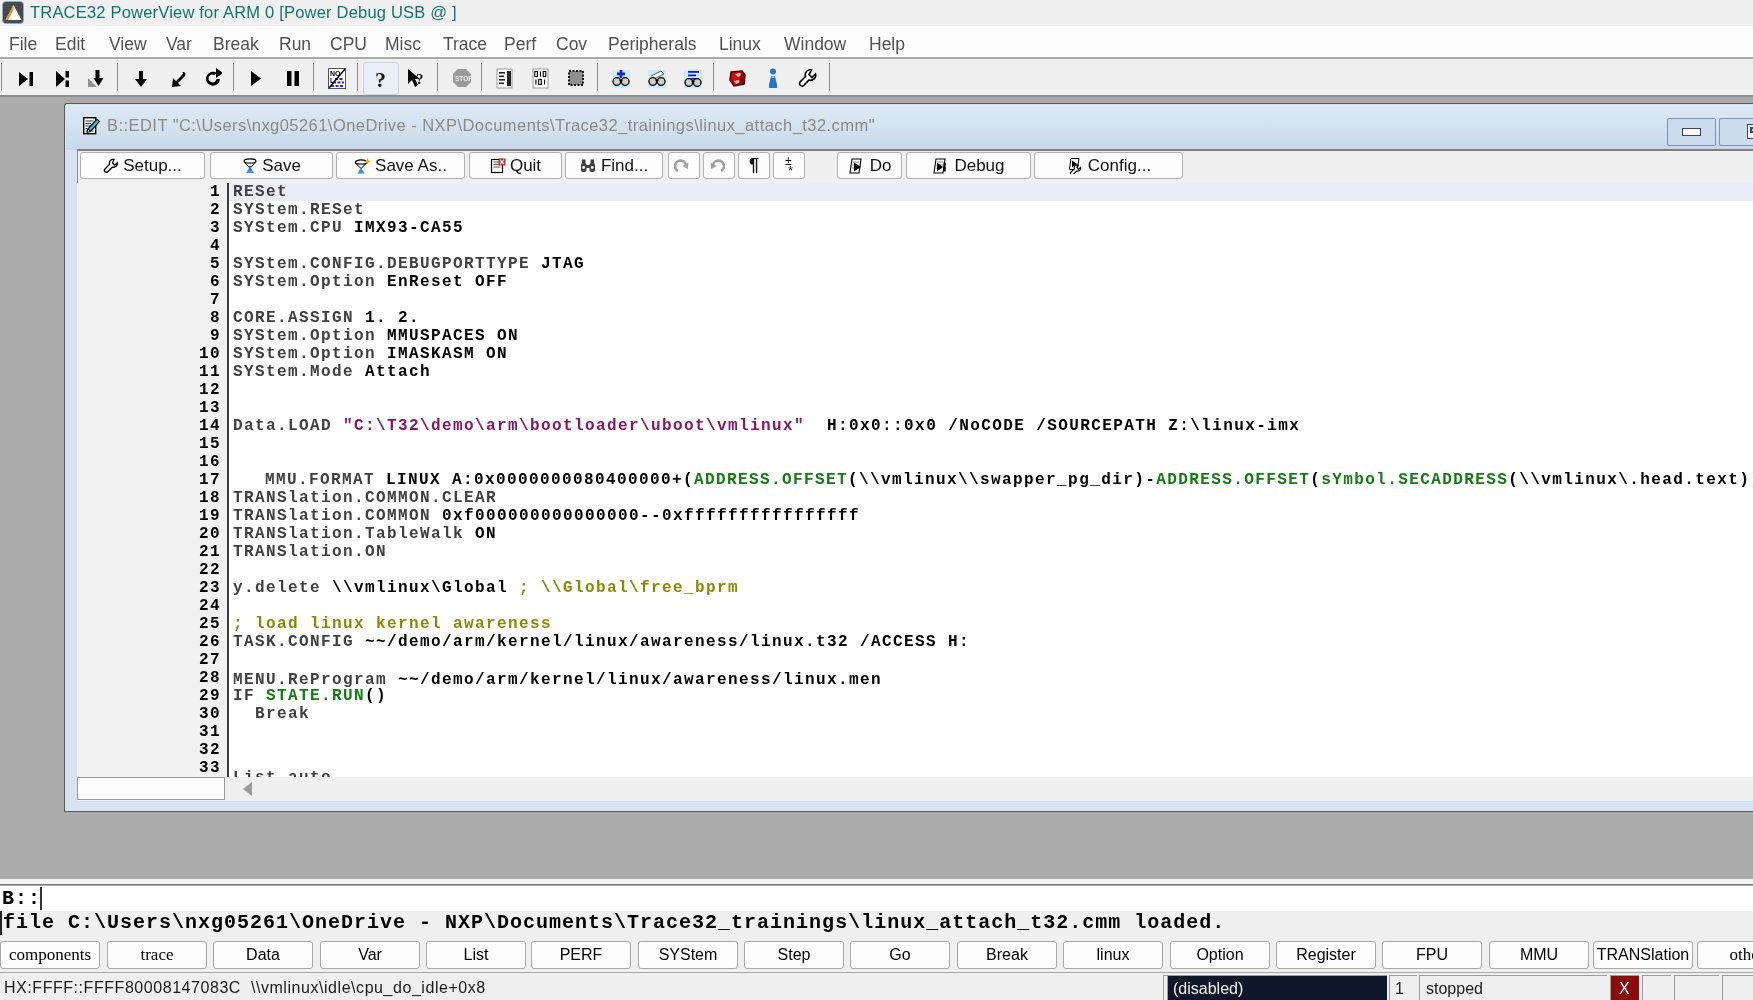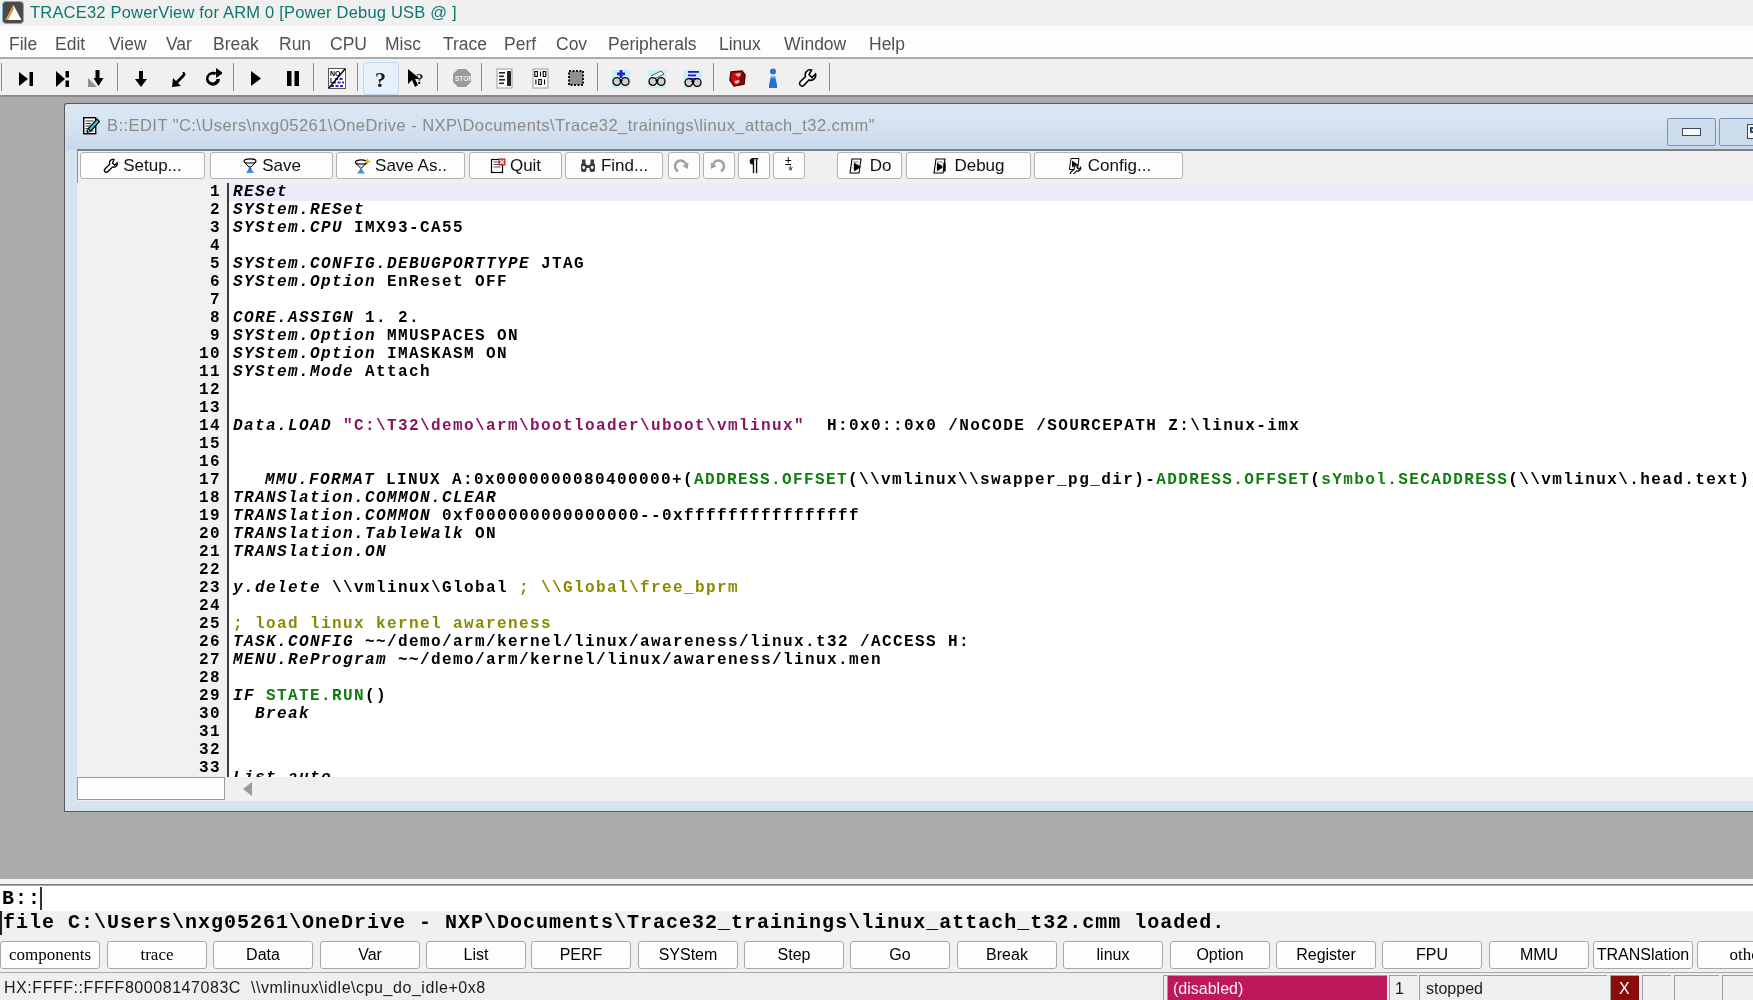--- a/index.html
+++ b/index.html
@@ -25,21 +25,21 @@
   .wb { position:absolute; top:1px; height:27px; background:#fdfdfd; border:1px solid #b2b2b2; border-radius:3px;
         font-size:17px; color:#111; white-space:nowrap; display:flex; align-items:center; justify-content:center; }
   .wb svg { margin-right:4px; }
   
   #editor { position:absolute; left:12px; top:79px; right:0; height:594px; background:#fff;
             font-family:"Liberation Mono",monospace; font-weight:bold; font-size:16px; letter-spacing:1.4px; }
   #gutter { position:absolute; left:0; top:0; width:152px; height:100%; background:#f1f1f1; border-right:2px solid #3c3c3c; }
   #gutter div { position:absolute; right:6px; height:18px; line-height:18px; color:#000; }
   #code { position:absolute; left:152px; top:0; right:0; height:100%; }
   #code div { position:absolute; left:0; right:0; height:18px; line-height:18px; white-space:pre; color:#000; padding-left:4px; }
-  .k { color:#000000;font-style:italic; } .g { color:#0f7d0f; } .c { color:#8a8a00; } .s { color:#8b1464; }
+  .k { color:#404040; } .g { color:#0f7d0f; } .c { color:#8a8a00; } .s { color:#8b1464; }
   #hscroll { position:absolute; left:12px; right:0; top:673px; height:24px; background:#f0f0f0; }
   #hscroll .corner { position:absolute; left:0; top:0; width:148px; height:23px; background:#fdfdfd; border:1px solid #9a9a9a; }
   #hscroll .arr { position:absolute; left:166px; top:5px; width:0; height:0; border-top:7px solid transparent; border-bottom:7px solid transparent; border-right:9px solid #9a9a9a; }
   
   #prestrip { left:0; top:879px; width:1753px; height:6px; background:#f4f4f4; border-bottom:1px solid #7a7a7a; }
   #cmdrow { left:0; top:886px; width:1753px; height:25px; background:#fff;
             font-family:"Liberation Mono",monospace; font-weight:bold; font-size:20px; letter-spacing:1px; }
   #msgrow { left:0; top:911px; width:1753px; height:24px; background:#f0f0f0; border-left:2px solid #222;
             font-family:"Liberation Mono",monospace; font-weight:bold; font-size:20px; letter-spacing:1px; }
   #softkeys { left:0; top:935px; width:1753px; height:37px; background:#f0f0f0; }
@@ -391,21 +391,21 @@
         <div style="top:288px;padding-left:36px;"><span class="k">MMU.FORMAT</span><span>&nbsp;LINUX A:0x0000000080400000+(</span><span class="g">ADDRESS.OFFSET</span><span>(\\vmlinux\\swapper_pg_dir)-</span><span class="g">ADDRESS.OFFSET</span><span>(</span><span class="g">sYmbol.SECADDRESS</span><span>(\\vmlinux\.head.text)))</span></div>
         <div style="top:306px;"><span class="k">TRANSlation.COMMON.CLEAR</span></div>
         <div style="top:324px;"><span class="k">TRANSlation.COMMON</span><span>&nbsp;0xf000000000000000--0xffffffffffffffff</span></div>
         <div style="top:342px;"><span class="k">TRANSlation.TableWalk</span><span>&nbsp;ON</span></div>
         <div style="top:360px;"><span class="k">TRANSlation.ON</span></div>
         <div style="top:378px;"></div>
         <div style="top:396px;"><span class="k">y.delete</span><span>&nbsp;\\vmlinux\Global </span><span class="c">; \\Global\free_bprm</span></div>
         <div style="top:414px;"></div>
         <div style="top:432px;"><span class="c">; load linux kernel awareness</span></div>
         <div style="top:450px;"><span class="k">TASK.CONFIG</span><span>&nbsp;~~/demo/arm/kernel/linux/awareness/linux.t32 /ACCESS H:</span></div>
-        <div style="top:468px;"><span class="k">MENU.ReProgram</span><span>&nbsp;~~/demo/arm/kernel/linux/awareness/linux.men</span></div>
+        <div style="top:488px;"><span class="k">MENU.ReProgram</span><span>&nbsp;~~/demo/arm/kernel/linux/awareness/linux.men</span></div>
         <div style="top:486px;"></div>
         <div style="top:504px;"><span class="k">IF</span><span>&nbsp;</span><span class="g">STATE.RUN</span><span>()</span></div>
         <div style="top:522px;"><span class="k">&nbsp;&nbsp;Break</span></div>
         <div style="top:540px;"></div>
         <div style="top:586px;"><span class="k">List.auto</span></div>
         <div style="top:576px;"></div>
       </div>
   </div>
   <div id="hscroll">
     <div class="corner"></div>
@@ -436,21 +436,21 @@
     <div class="sk" style="left:1170px;width:100px">Option</div>
     <div class="sk" style="left:1276px;width:100px">Register</div>
     <div class="sk" style="left:1382px;width:100px">FPU</div>
     <div class="sk" style="left:1489px;width:100px">MMU</div>
     <div class="sk" style="left:1593px;width:100px">TRANSlation</div>
     <div class="sk skserif" style="left:1697px;width:100px">other</div>
   </div>
 <div class="abs" id="statusbar">
   <span style="position:absolute;left:4px;top:6px;letter-spacing:0.55px">HX:FFFF::FFFF80008147083C&nbsp;&nbsp;\\vmlinux\idle\cpu_do_idle+0x8</span>
   <div class="scell" style="left:1163px;width:4px"></div>
-  <div class="scell" style="left:1167px;width:220px;background:#be185d;color:#f2f2f2">
+  <div class="scell" style="left:1167px;width:220px;background:#0f172a;color:#f2f2f2">
       <span style="position:absolute;left:5px;top:4px">(disabled)</span>
     </div>
   <div class="scell" style="left:1389px;width:28px">
       <span style="position:absolute;left:5px;top:4px">1</span>
     </div>
   <div class="scell" style="left:1419px;width:188px">
       <span style="position:absolute;left:6px;top:4px">stopped</span>
     </div>
   <div class="scell" style="left:1610px;width:29px;background:#8b0b0b;color:#fff">
       <span style="position:absolute;left:8px;top:4px">X</span>

